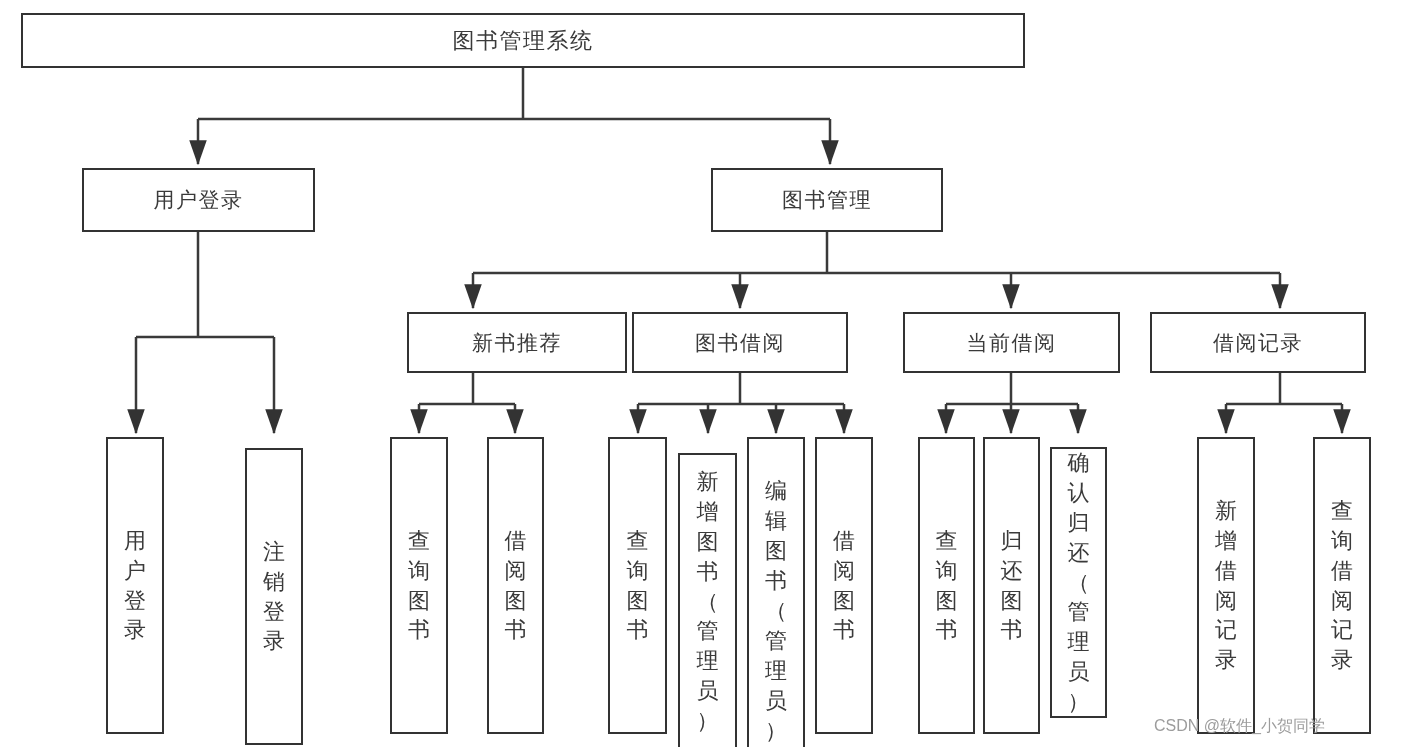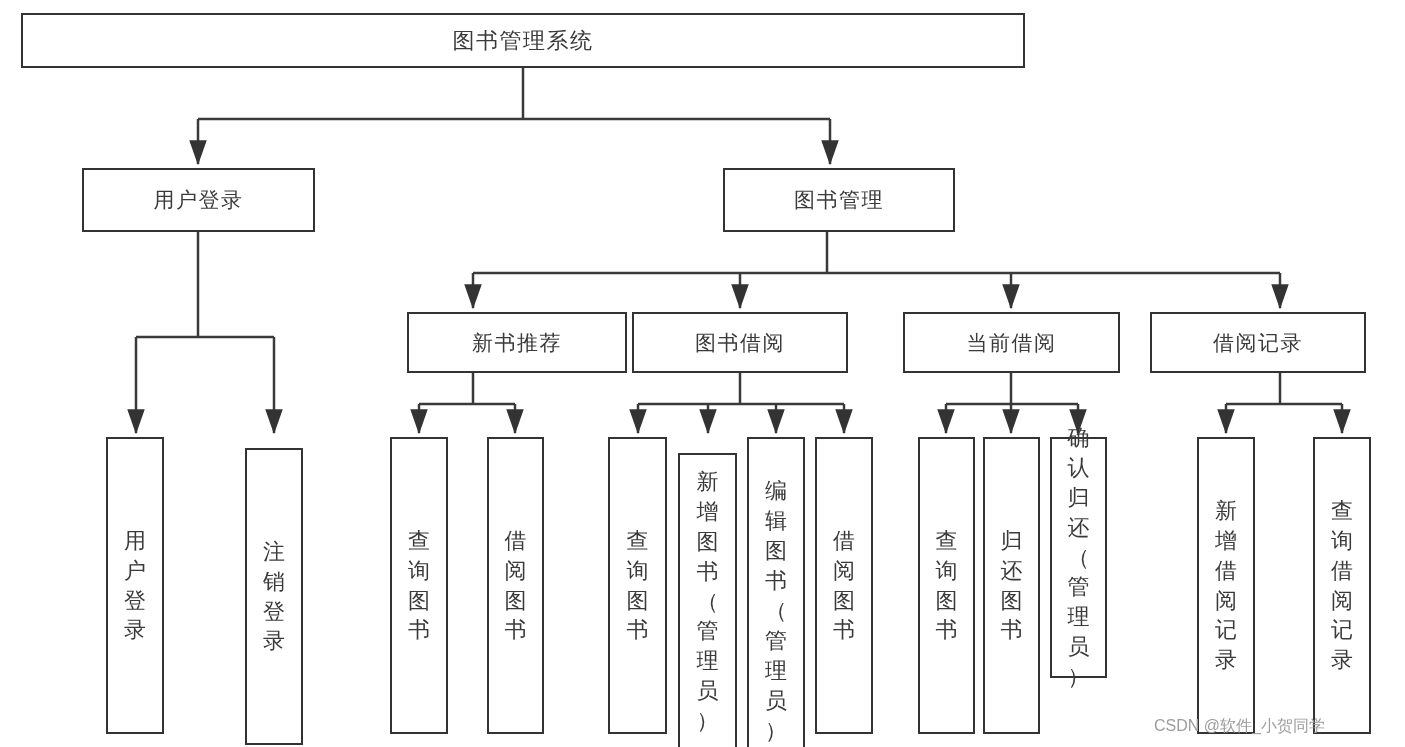--- a/index.html
+++ b/index.html
@@ -106,21 +106,21 @@
     <line x1="1342" y1="404" x2="1342" y2="433" stroke="#3a3a3a" stroke-width="2.5" marker-end="url(#ah)"></line>
   </svg>
 
   <div class="box h-box title-box" style="left:21px; top:13px; width:1004px; height:55px;">
     <span>图书管理系统</span>
   </div>
 
   <div class="box h-box" style="left:82px; top:168px; width:233px; height:64px;">
     <span>用户登录</span>
   </div>
-  <div class="box h-box" style="left:711px; top:168px; width:232px; height:64px;margin-left:12px;">
+  <div class="box h-box" style="left:711px; top:168px; width:232px; height:64px;">
     <span>图书管理</span>
   </div>
 
   <div class="box h-box" style="left:363px; top:312px; width:220px; height:61px;margin-left:44px;">
     <span>新书推荐</span>
   </div>
   <div class="box h-box" style="left:632px; top:312px; width:216px; height:61px;">
     <span>图书借阅</span>
   </div>
   <div class="box h-box" style="left:903px; top:312px; width:217px; height:61px;">
@@ -156,21 +156,21 @@
   <div class="box v-box" style="left:815px; top:437px; width:58px; height:297px;">
     <span class="vtext">借阅图书</span>
   </div>
 
   <div class="box v-box" style="left:918px; top:437px; width:57px; height:297px;">
     <span class="vtext">查询图书</span>
   </div>
   <div class="box v-box" style="left:983px; top:437px; width:57px; height:297px;">
     <span class="vtext">归还图书</span>
   </div>
-  <div class="box v-box" style="left:1050px; top:437px; width:57px; height:241px;">
+  <div class="box v-box" style="left:1050px; top:447px; width:57px; height:271px;">
     <span class="vtext">确认归还（管理员）</span>
   </div>
 
   <div class="box v-box" style="left:1197px; top:437px; width:58px; height:297px;">
     <span class="vtext">新增借阅记录</span>
   </div>
   <div class="box v-box" style="left:1313px; top:437px; width:58px; height:297px;">
     <span class="vtext">查询借阅记录</span>
   </div>
 

